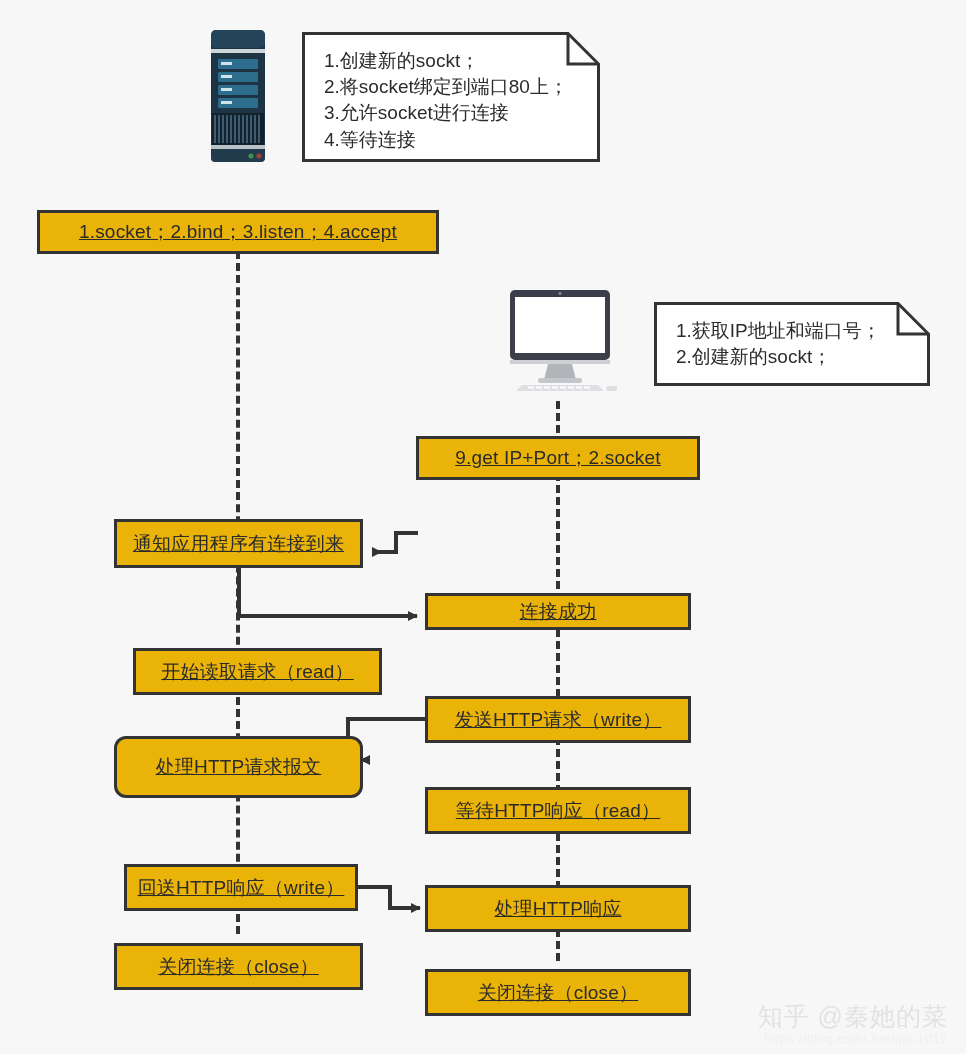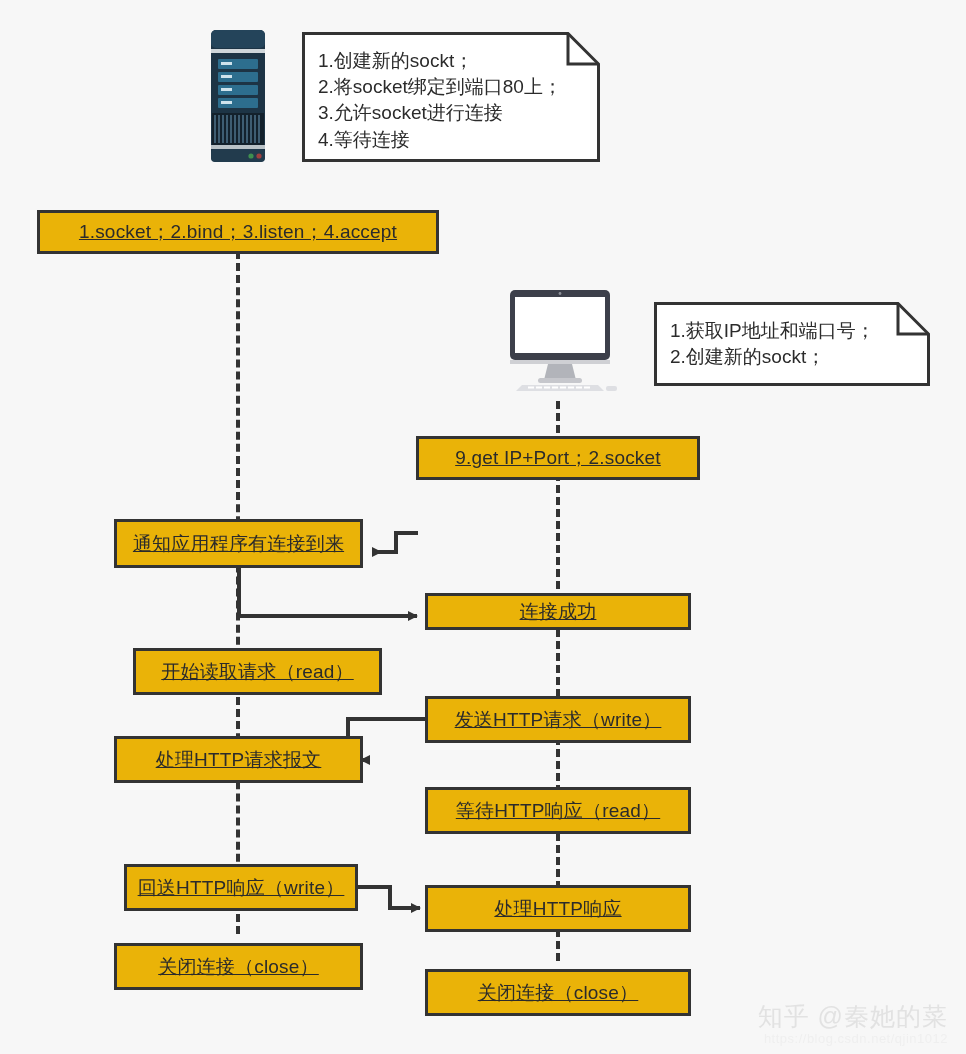--- a/index.html
+++ b/index.html
@@ -34,21 +34,21 @@
   
   .note {
     position: absolute;
     box-sizing: border-box;
     color: #2b2b2b;
     font-size: 19px;
     line-height: 1.38;
   }
   .note .note-text {
     position: absolute;
-    left: 16px;
+    left: 22px;
     top: 16px;
     right: 14px;
     white-space: pre-line;
   }
   .note svg { position: absolute; left: 0; top: 0; overflow: visible; }
 
   
   .lifeline {
     position: absolute;
     width: 0;
@@ -230,21 +230,21 @@
     <div class="note-text">1.获取IP地址和端口号；
 2.创建新的sockt；</div>
   </div>
 
   <div class="node" style="left:37px; top:210px; width:402px; height:44px;">1.socket；2.bind；3.listen；4.accept</div>
 
   <div class="node" style="left:114px; top:519px; width:249px; height:49px;">通知应用程序有连接到来</div>
 
   <div class="node" style="left:114px; top:648px; width:249px; height:47px;margin-left:19px;">开始读取请求（read）</div>
 
-  <div class="node" style="left:114px; top:736px; width:249px; height:47px;">处理HTTP请求报文</div>
+  <div class="node" style="left:114px; top:736px; width:249px; height:62px;border-radius:12px;">处理HTTP请求报文</div>
 
   <div class="node" style="left:124px; top:864px; width:234px; height:47px;">回送HTTP响应（write）</div>
 
   <div class="node" style="left:114px; top:943px; width:249px; height:47px;">关闭连接（close）</div>
 
   <div class="node" style="left:416px; top:436px; width:284px; height:44px;">9.get IP+Port；2.socket</div>
 
 
   <div class="node" style="left:425px; top:593px; width:266px; height:37px;">连接成功</div>
 

